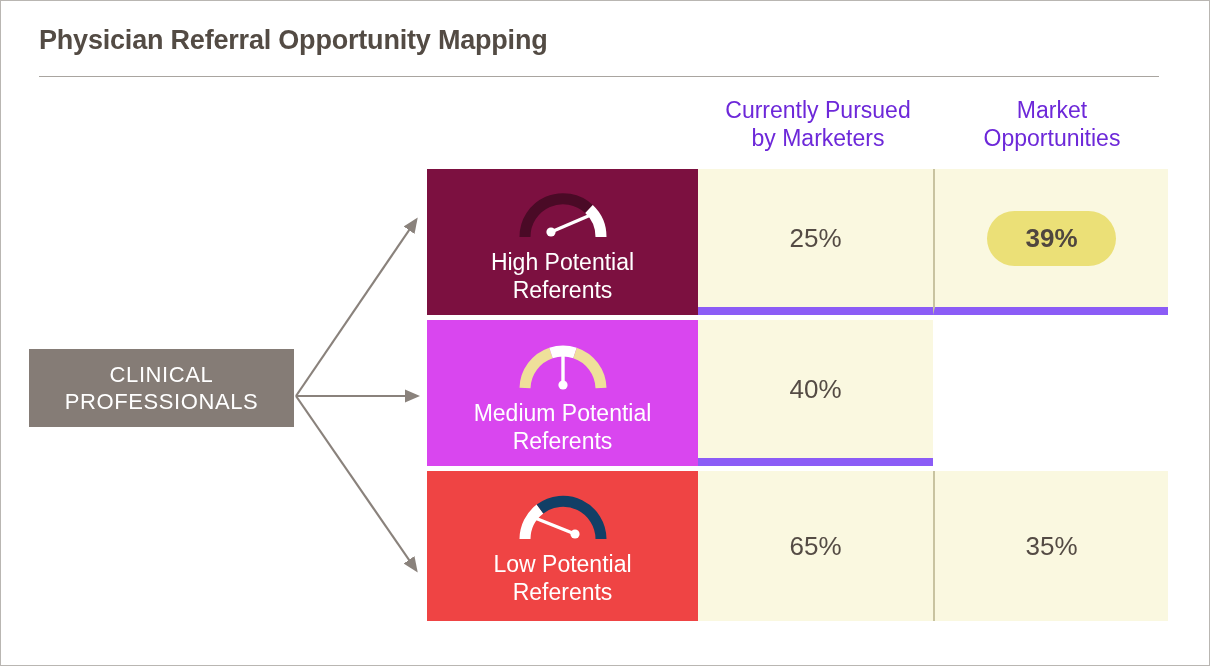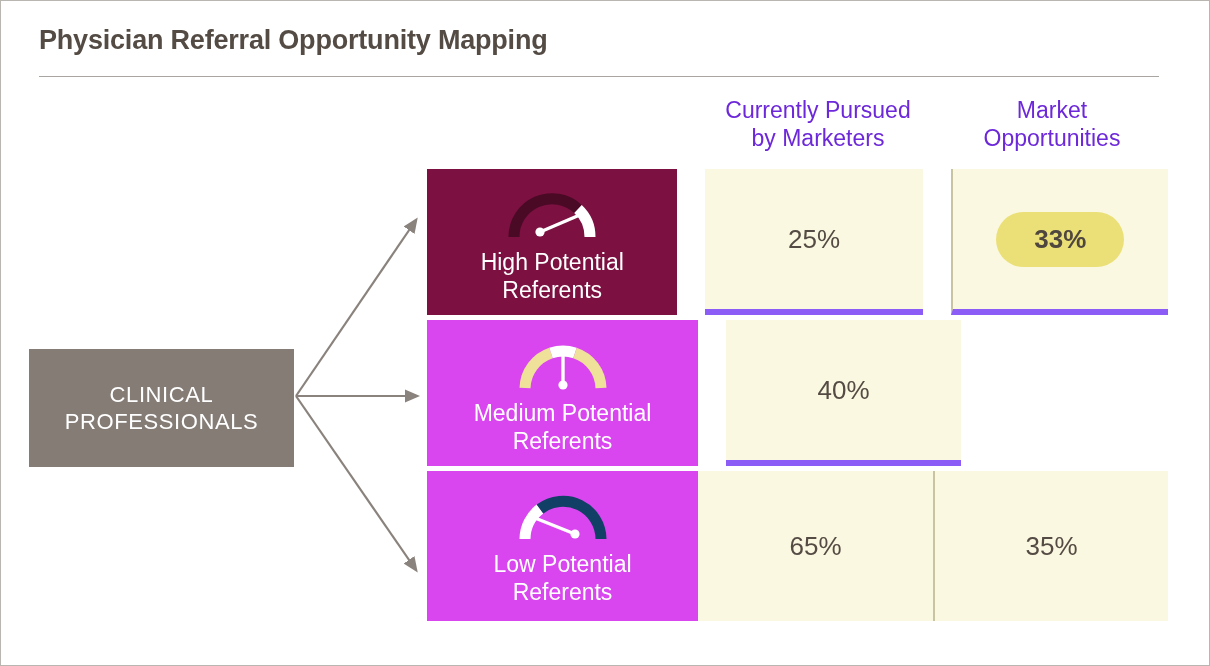--- a/index.html
+++ b/index.html
@@ -52,21 +52,21 @@
   }
   .col-head-1 { left: 700px; top: 95px; width: 234px; }
   .col-head-2 { left: 934px; top: 95px; width: 234px; }
 
   
   .source-box {
     position: absolute;
     left: 28px;
     top: 348px;
     width: 265px;
-    height: 118px;
+    height: 78px;
     background: #857c76;
     color: #ffffff;
     display: flex;
     align-items: center;
     justify-content: center;
     text-align: center;
     font-size: 22px;
     line-height: 1.25;
     letter-spacing: 0.6px;
   }
@@ -128,21 +128,21 @@
     box-sizing: border-box;
     background: #faf8e0;
     display: flex;
     align-items: center;
     justify-content: center;
     color: #544b44;
     font-size: 26px;
   }
   .pct-cell.divider-left { border-left: 2px solid #c8c3a0; }
 
-  .row-0 .pct-cell, .row-1 .pct-cell { border-bottom: 6px solid #8b5cf6; margin-left: 28px; }
+  .row-0 .pct-cell, .row-1 .pct-cell { border-bottom: 8px solid #8b5cf6; }
 
   .pill {
     background: #ebe077;
     border-radius: 40px;
     padding: 12px 38px;
     font-weight: bold;
     color: #4f463f;
     font-size: 26px;
   }
 
@@ -205,21 +205,21 @@
         </svg>
         <div class="cat-label">
           <div>High Potential</div>
           <div>Referents</div>
         </div>
       </div>
       <div class="pct-cell">
         <span>25%</span>
       </div>
       <div class="pct-cell divider-left">
-        <span class="pill">33%</span>
+        <span class="pill">39%</span>
       </div>
     </div>
 
     <div class="row row-1">
       <div class="cat-cell" style="background:#d946ef">
         <svg class="gauge" width="100" height="62" viewBox="0 0 100 62">
           <path d="M12 56 A38 38 0 0 1 38 21" fill="none" stroke="#efe09a" stroke-width="11"></path>
           <path d="M38 21 A38 38 0 0 1 62 21" fill="none" stroke="#ffffff" stroke-width="11"></path>
           <path d="M62 21 A38 38 0 0 1 88 56" fill="none" stroke="#efe09a" stroke-width="11"></path>
           <line x1="50" y1="53" x2="50" y2="24" stroke="#ffffff" stroke-width="3.4" stroke-linecap="round"></line>
@@ -229,21 +229,21 @@
           <div>Medium Potential</div>
           <div>Referents</div>
         </div>
       </div>
       <div class="pct-cell">
         <span>40%</span>
       </div>
     </div>
 
     <div class="row row-2">
-      <div class="cat-cell" style="background:#d946ef">
+      <div class="cat-cell" style="background:#ef4444">
         <svg class="gauge" width="100" height="62" viewBox="0 0 100 62">
           <path d="M12 56 A38 38 0 0 1 27 26" fill="none" stroke="#ffffff" stroke-width="11"></path>
           <path d="M27 26 A38 38 0 0 1 88 56" fill="none" stroke="#123f66" stroke-width="11"></path>
           <line x1="62" y1="51" x2="22" y2="35" stroke="#ffffff" stroke-width="3.4" stroke-linecap="round"></line>
           <circle cx="62" cy="51" r="4.6" fill="#ffffff"></circle>
         </svg>
         <div class="cat-label">
           <div>Low Potential</div>
           <div>Referents</div>
         </div>

